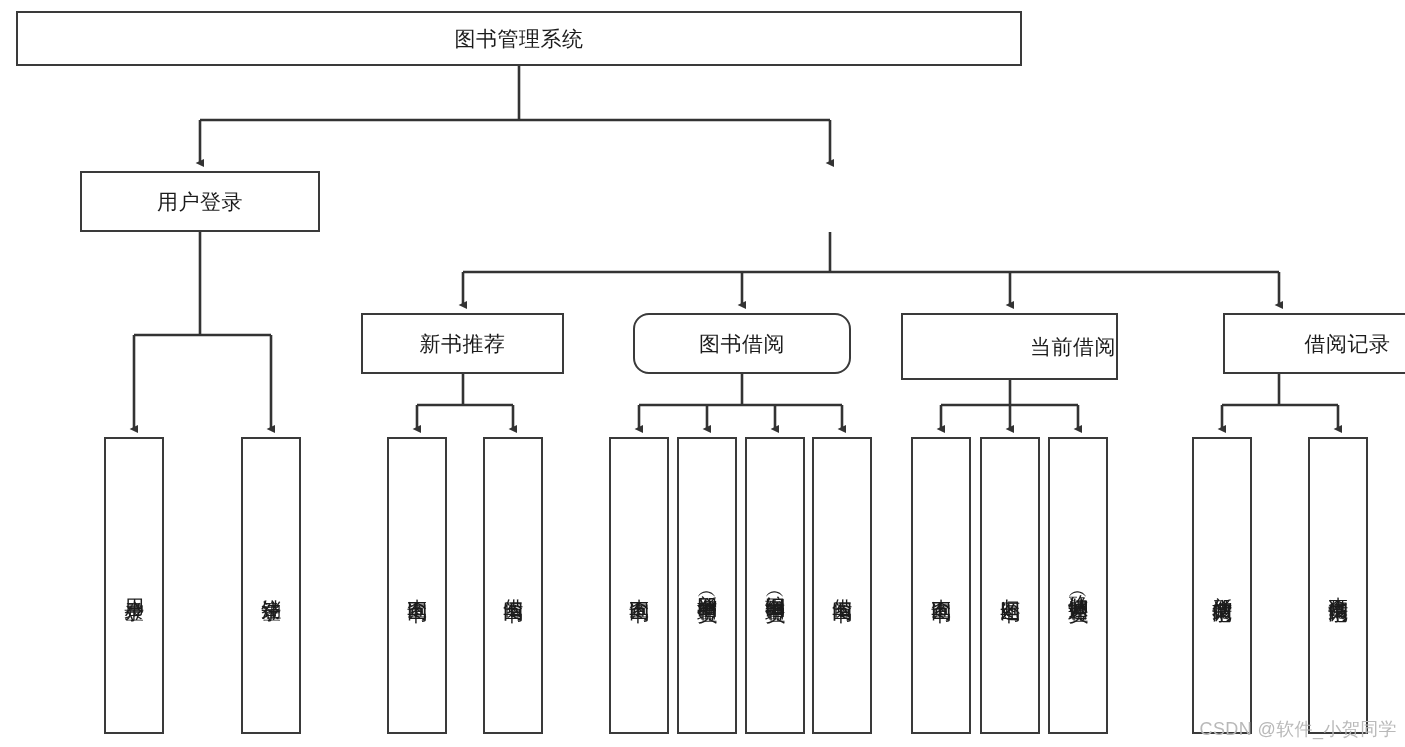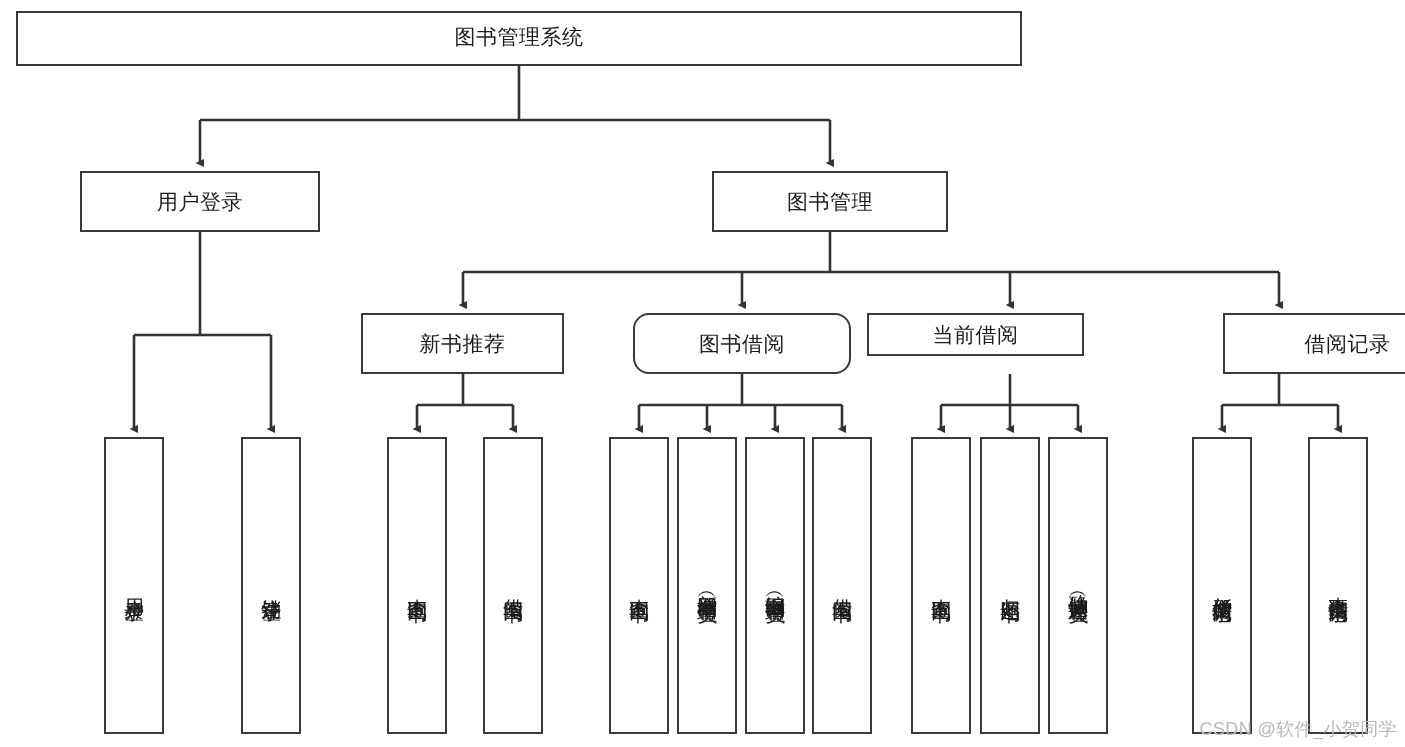--- a/index.html
+++ b/index.html
@@ -119,38 +119,35 @@
       <path d="M1010,405 L1010,429" marker-end="url(#arrow)"></path>
       <path d="M1078,405 L1078,429" marker-end="url(#arrow)"></path>
 
       <path d="M1279,374 L1279,405"></path>
       <path d="M1222,405 L1338,405"></path>
       <path d="M1222,405 L1222,429" marker-end="url(#arrow)"></path>
       <path d="M1338,405 L1338,429" marker-end="url(#arrow)"></path>
     </g>
   </svg>
 
-  <div class="node" style="left:16px; top:11px; width:1006px; height:55px;font-family:Liberation Mono, monospace;">
+  <div class="node" style="left:16px; top:11px; width:1006px; height:55px;">
     <span class="label">图书管理系统</span>
   </div>
 
   <div class="node" style="left:80px; top:171px; width:240px; height:61px;">
     <span class="label">用户登录</span>
-  </div>
-  <div class="node" style="left:712px; top:171px; width:236px; height:61px;">
-    <span class="label">图书管理</span>
   </div>
 
   <div class="node" style="left:361px; top:313px; width:203px; height:61px;">
     <span class="label">新书推荐</span>
   </div>
   <div class="node" style="left:633px; top:313px; width:218px; height:61px;border-radius:16px;">
     <span class="label">图书借阅</span>
   </div>
-  <div class="node" style="left:867px; top:313px; width:217px; height:43px;">
+  <div class="node" style="left:901px; top:313px; width:217px; height:67px;justify-content:flex-end;">
     <span class="label">当前借阅</span>
   </div>
   <div class="node" style="left:1223px; top:313px; width:213px; height:61px;padding-left:36px;">
     <span class="label">借阅记录</span>
   </div>
 
   <div class="node leaf" style="left:104px; top:437px; width:60px; height:297px;">
     <span class="label">用户登录</span>
   </div>
   <div class="node leaf" style="left:241px; top:437px; width:60px; height:297px;">

